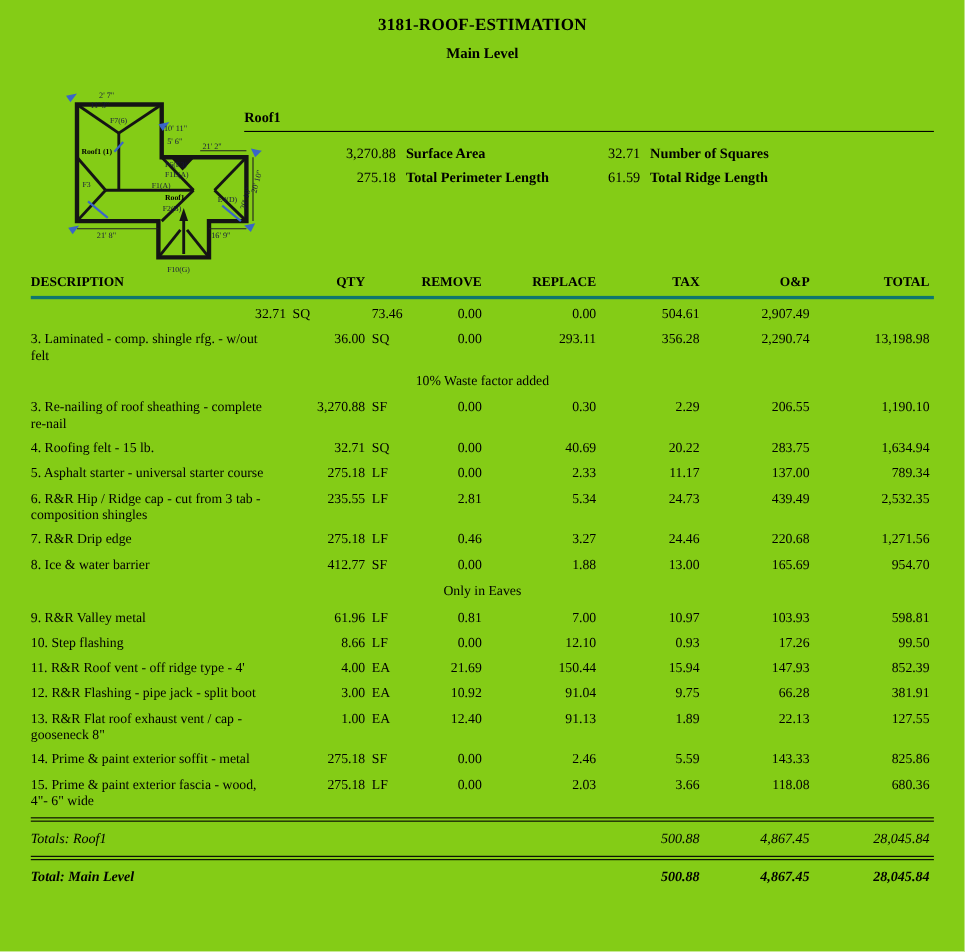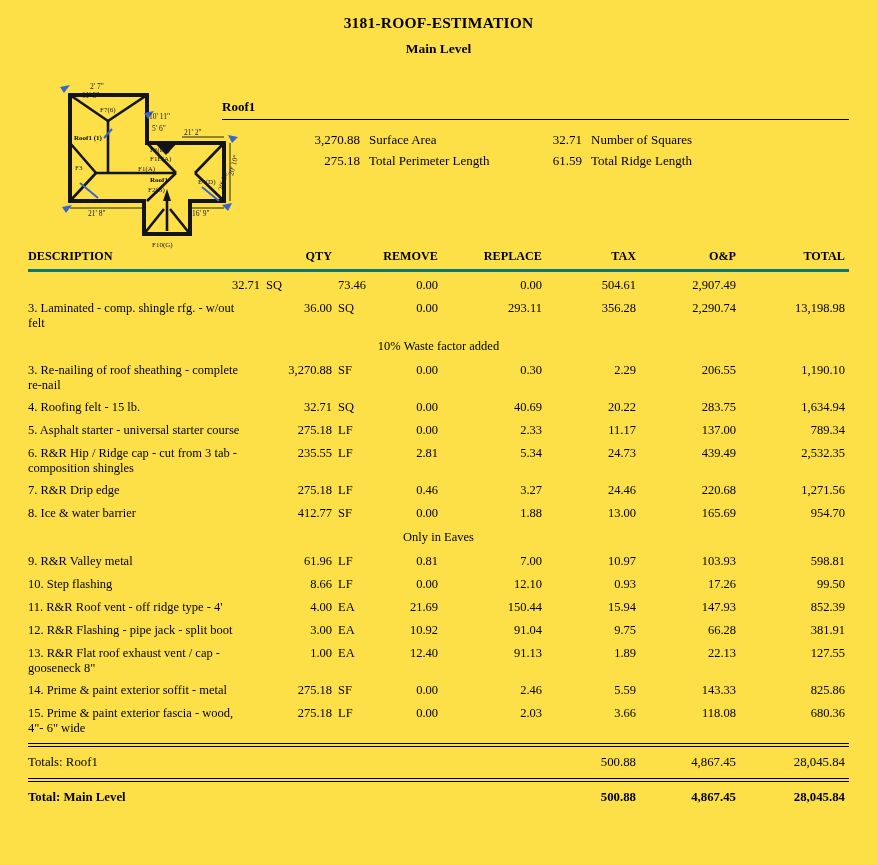--- a/index.html
+++ b/index.html
@@ -1,18 +1,18 @@
 <!DOCTYPE html>
 <html><head>
 <meta charset="utf-8">
 <style>
   * { margin:0; padding:0; box-sizing:border-box; }
   html,body { background:#fff; }
   .page {
-    position:relative; width:877px; height:865px; background:#fde047;
+    position:relative; width:877px; height:865px; background:#84cc16;
     font-family:"Liberation Serif","DejaVu Serif",serif; color:#000;
     overflow:hidden;
   }
   
   .doc-header { padding-top:14px; text-align:center; }
   .doc-title { font-size:15.5px; font-weight:bold; letter-spacing:.2px; }
   .doc-subtitle { font-size:13.5px; font-weight:bold; margin-top:9px; }
 
   
   .roof-section { position:relative; margin:24px 28px 0 28px; height:162px; }
@@ -20,38 +20,38 @@
   .roof-info { margin-left:194px; padding-top:18px; }
   .roof-name { font-size:13px; font-weight:bold; }
   .roof-rule { border:none; border-top:1.2px solid #000; margin-top:4px; }
   .stats { display:flex; margin-top:10px; font-size:13px; }
   .stats-col { display:flex; flex-direction:column; }
   .stats-col.left { width:298px; }
   .stat-row { display:flex; line-height:20.5px; }
   .stat-val { display:inline-block; text-align:right; }
   .left .stat-val { width:138px; }
   .rightcol .stat-val { width:62px; }
-  .stat-label { margin-left:9px; }
+  .stat-label { margin-left:9px;font-weight:bold; }
 
   
   .est-table { margin:0 28px; font-size:12.5px; }
   .tgrid {
     display:grid;
     grid-template-columns:232px 72px 34px 72px 104px 94px 100px 109px;
   }
   .thead { padding:6px 0 5px 0; border-bottom:3px solid #0f766e; font-weight:bold; font-size:12.2px; }
   .c { white-space:normal; }
   .c.right { text-align:right; }
   .c.unit { padding-left:6px; }
   .trow { padding:6px 0 2px 0; }
   .trow .desc { line-height:14.5px; padding-right:10px; }
   .trow.note-row { padding:7px 0 3px 0;text-align:center; }
   
   .dblrule { border-top:1.2px solid #000; border-bottom:1.2px solid #000; height:4px; margin-top:6px; }
-  .totrow { padding:8px 0 6px 0; font-size:12.8px; }
+  .totrow { padding:8px 0 6px 0; font-size:12.8px;font-style:italic; }
   .totrow .label { grid-column:1 / 5; }
   .totrow.bold { font-weight:bold; }
 
   
   .dg-dim { font-size:7.5px; fill:#15153f; font-family:"Liberation Serif",serif; }
   .dg-face { font-size:7px; fill:#15153f; font-family:"Liberation Serif",serif; }
   .dg-face.b { font-weight:bold; fill:#000; }
 </style>
 </head>
 <body>

